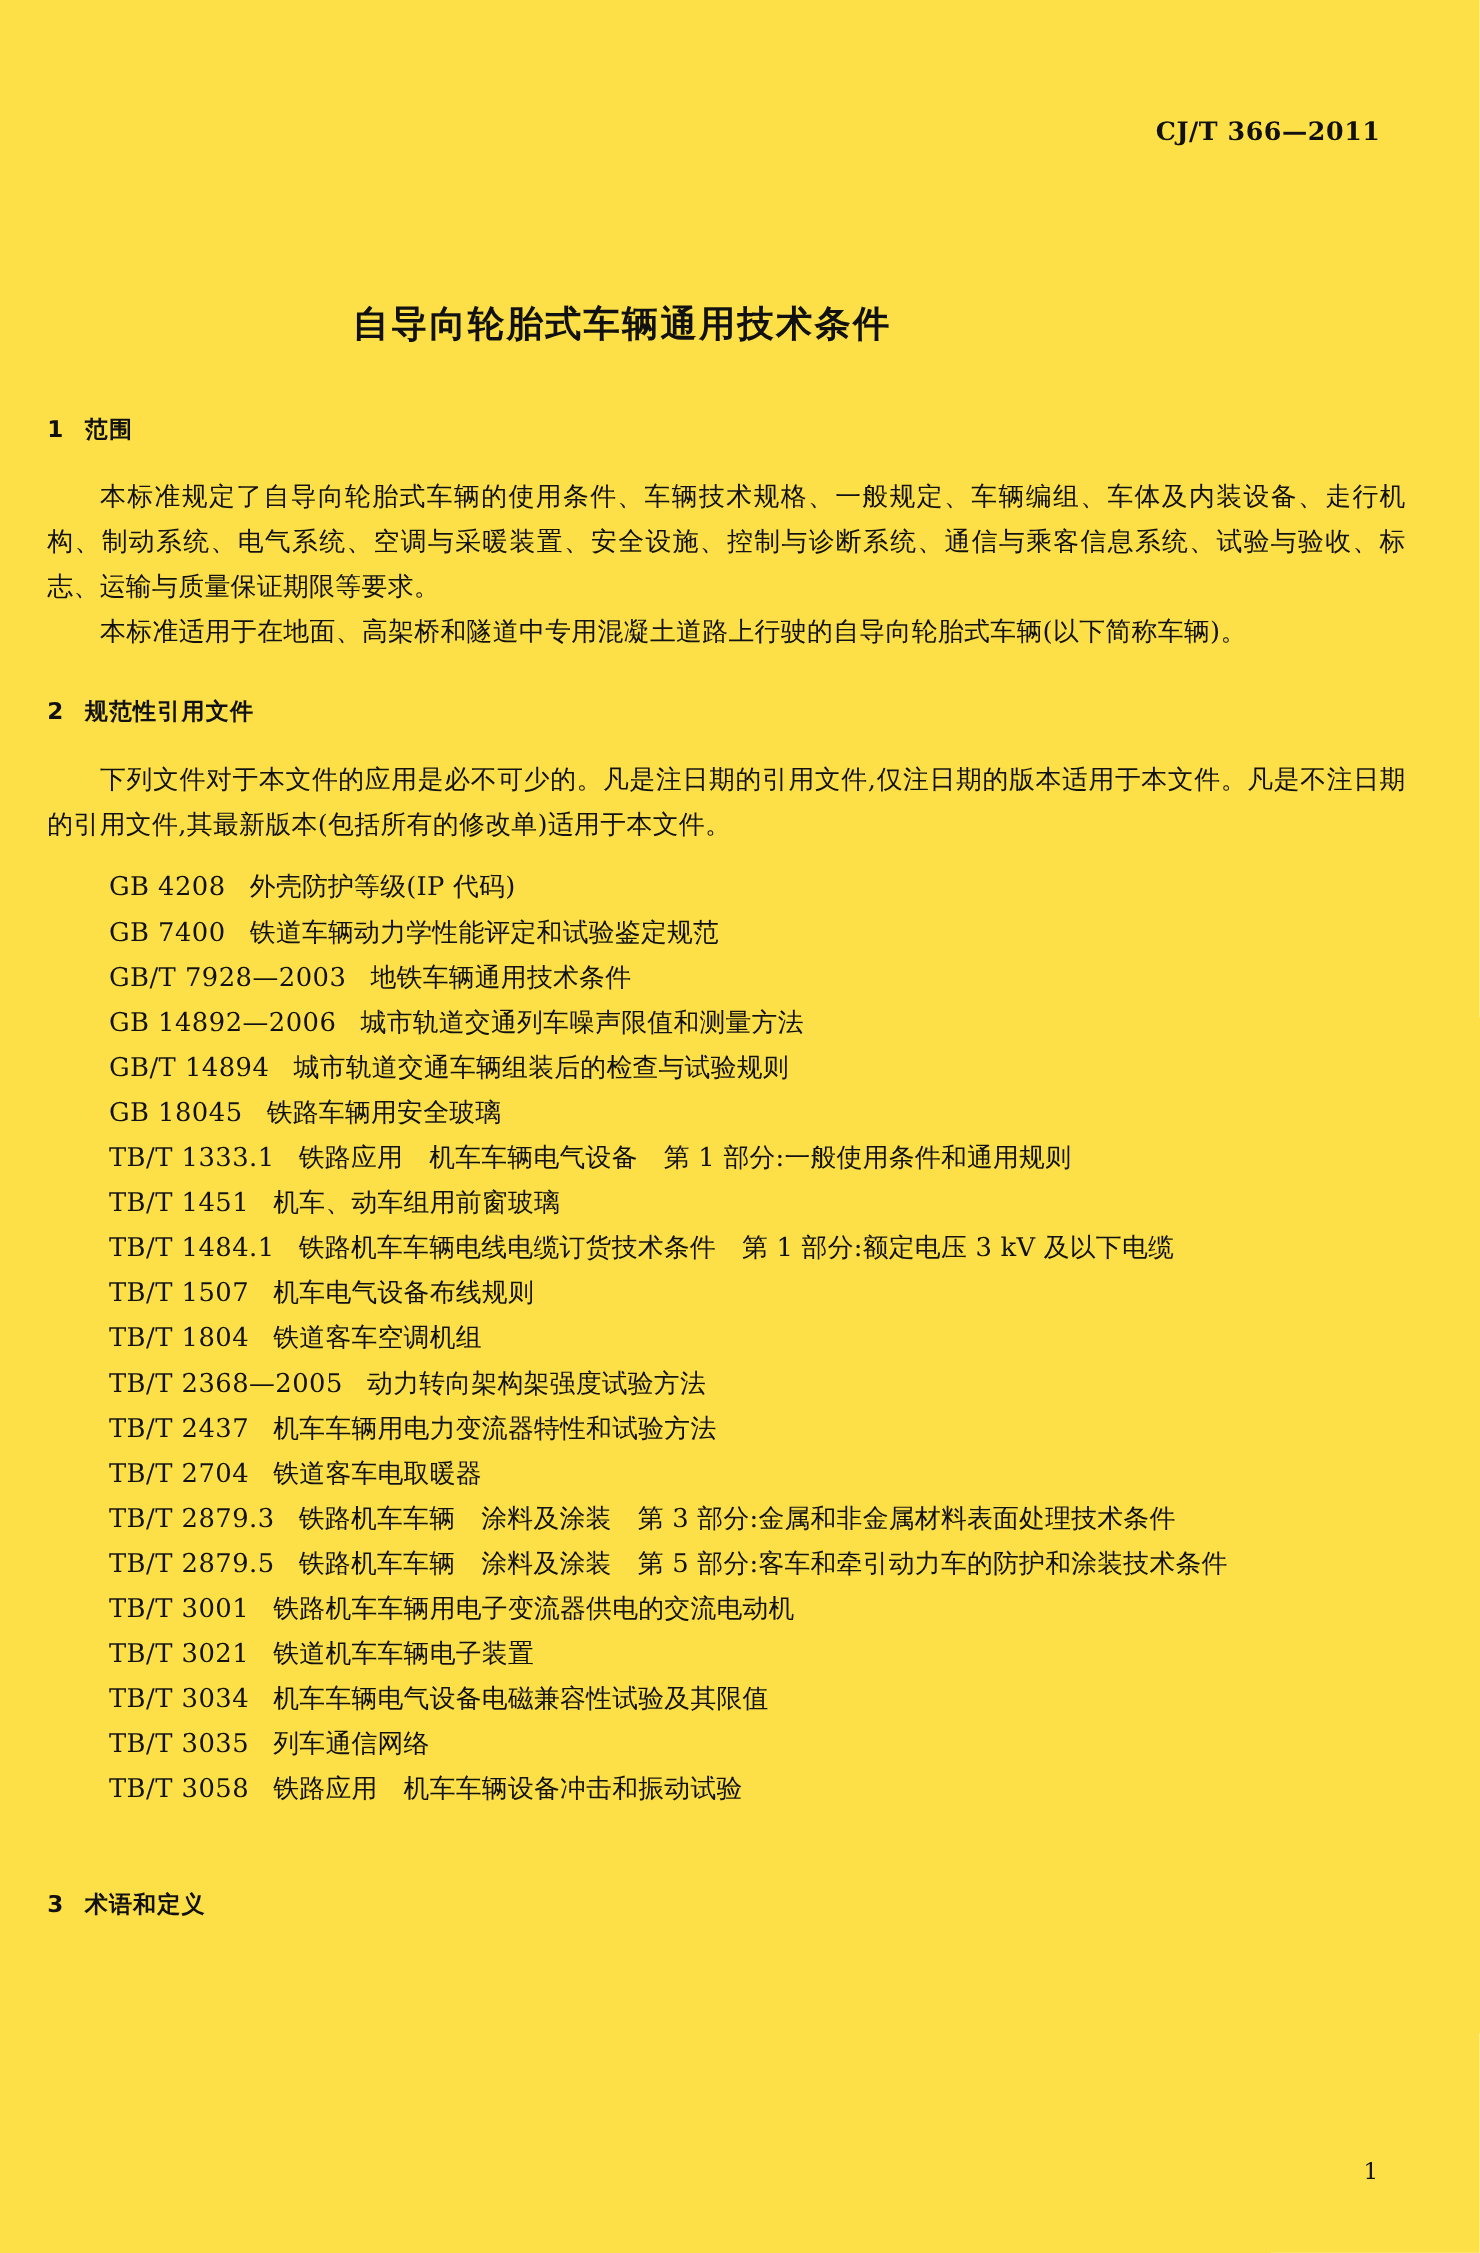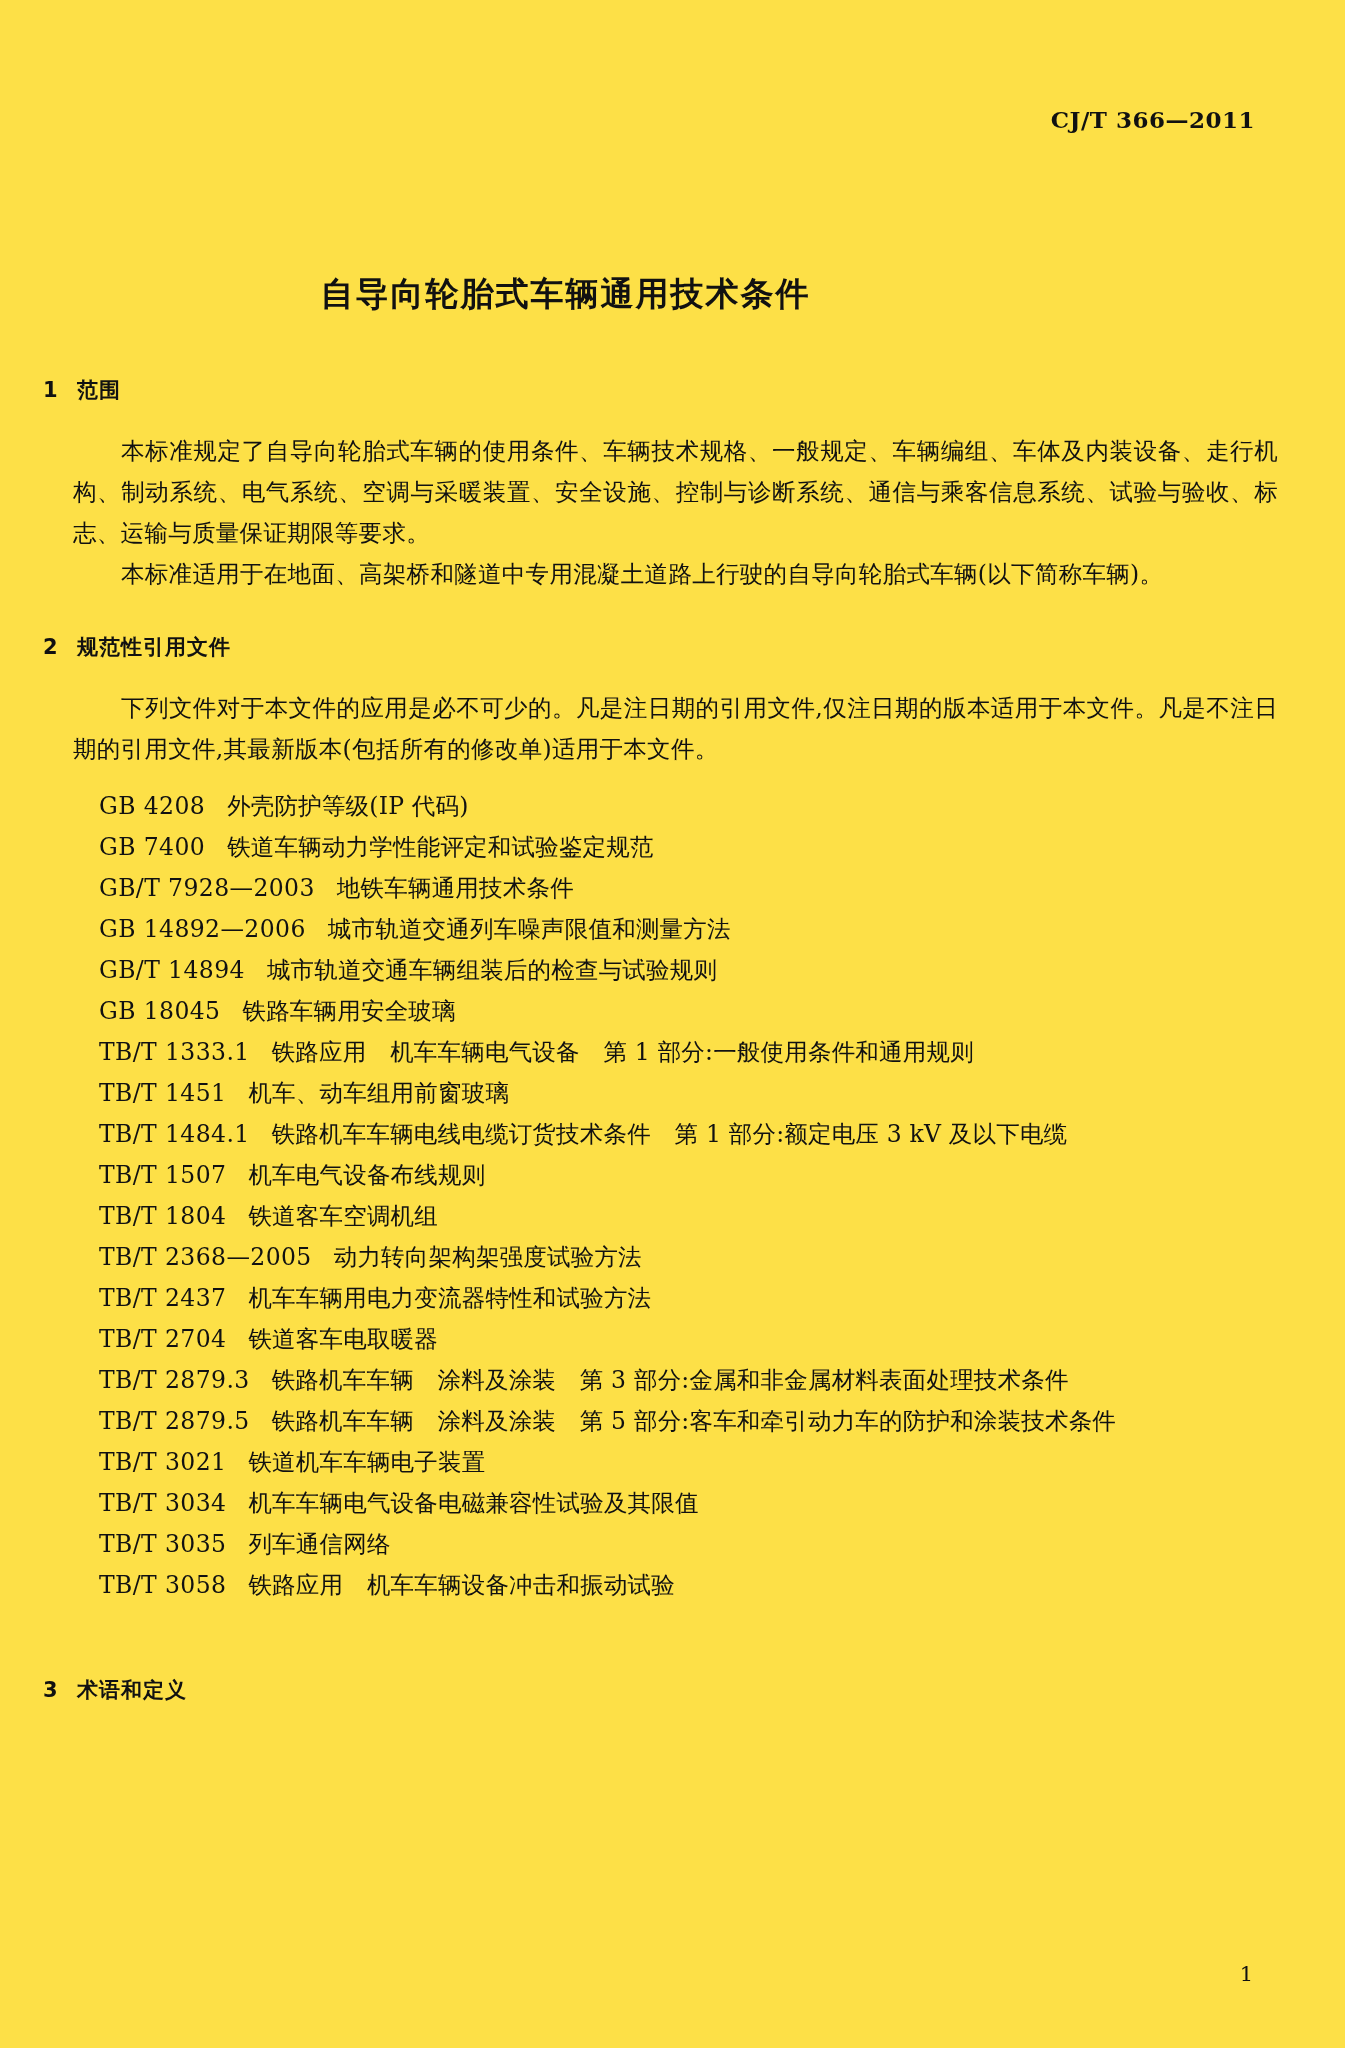--- a/index.html
+++ b/index.html
@@ -77,21 +77,20 @@
     font-family: "DejaVu Serif", "Liberation Serif", serif;
     font-size: 23.5px;
     line-height: 41px;
     text-align: justify;
     text-justify: inter-ideograph;
     margin: 0;
     letter-spacing: 0.3px;
   }
   .para.indent {
     text-indent: 48px;
-    margin-left: 30px;
   }
 
   
   .ref-list {
     margin: 16px;
     padding: 0;
     list-style: none;
   }
   .ref-item {
     font-family: "DejaVu Serif", "Liberation Serif", serif;
@@ -167,20 +166,21 @@
       <li class="ref-item wrap"><span class="code">TB/T 1333.1</span><span class="gap-wide"></span><span>铁路应用　机车车辆电气设备　第 1 部分:一般使用条件和通用规则</span></li>
       <li class="ref-item wrap"><span class="code">TB/T 1451</span><span class="gap-wide"></span><span>机车、动车组用前窗玻璃</span></li>
       <li class="ref-item wrap"><span class="code">TB/T 1484.1</span><span class="gap-wide"></span><span>铁路机车车辆电线电缆订货技术条件　第 1 部分:额定电压 3 kV 及以下电缆</span></li>
       <li class="ref-item wrap"><span class="code">TB/T 1507</span><span class="gap-wide"></span><span>机车电气设备布线规则</span></li>
       <li class="ref-item wrap"><span class="code">TB/T 1804</span><span class="gap-wide"></span><span>铁道客车空调机组</span></li>
       <li class="ref-item wrap"><span class="code">TB/T 2368—2005</span><span class="gap-wide"></span><span>动力转向架构架强度试验方法</span></li>
       <li class="ref-item wrap"><span class="code">TB/T 2437</span><span class="gap-wide"></span><span>机车车辆用电力变流器特性和试验方法</span></li>
       <li class="ref-item wrap"><span class="code">TB/T 2704</span><span class="gap-wide"></span><span>铁道客车电取暖器</span></li>
       <li class="ref-item wrap"><span class="code">TB/T 2879.3</span><span class="gap-wide"></span><span>铁路机车车辆　涂料及涂装　第 3 部分:金属和非金属材料表面处理技术条件</span></li>
       <li class="ref-item wrap"><span class="code">TB/T 2879.5</span><span class="gap-wide"></span><span>铁路机车车辆　涂料及涂装　第 5 部分:客车和牵引动力车的防护和涂装技术条件</span></li>
+      <li class="ref-item wrap"><span class="code">TB/T 3001</span><span class="gap-wide"></span><span>铁路机车车辆用电子变流器供电的交流电动机</span></li>
       <li class="ref-item wrap"><span class="code">TB/T 3021</span><span class="gap-wide"></span><span>铁道机车车辆电子装置</span></li>
       <li class="ref-item wrap"><span class="code">TB/T 3034</span><span class="gap-wide"></span><span>机车车辆电气设备电磁兼容性试验及其限值</span></li>
       <li class="ref-item wrap"><span class="code">TB/T 3035</span><span class="gap-wide"></span><span>列车通信网络</span></li>
       <li class="ref-item wrap"><span class="code">TB/T 3058</span><span class="gap-wide"></span><span>铁路应用　机车车辆设备冲击和振动试验</span></li>
     </ul>
 
     <div class="spacer-xl"></div>
 
     <div class="clause-heading">
       <span class="num">3</span><span>术语和定义</span>

